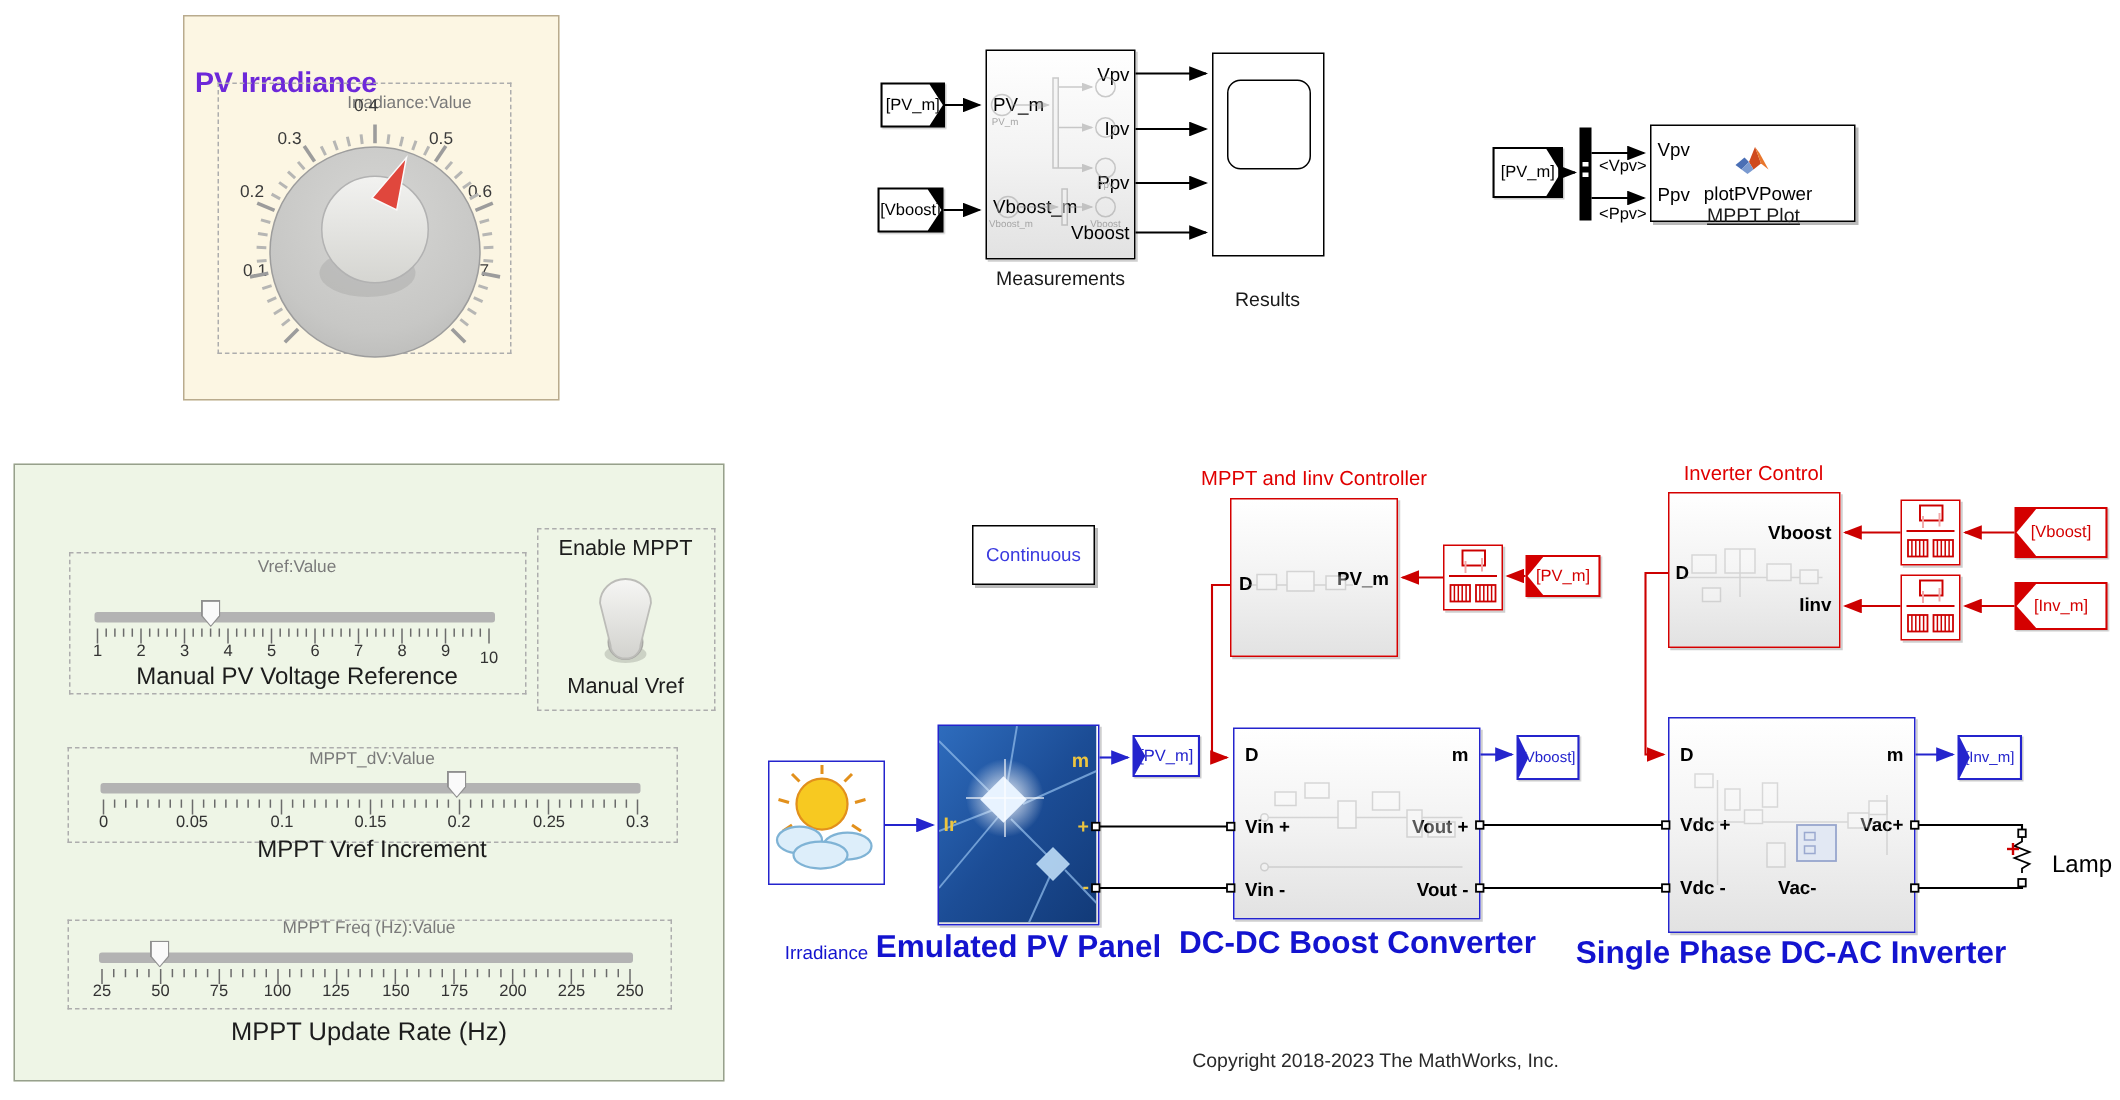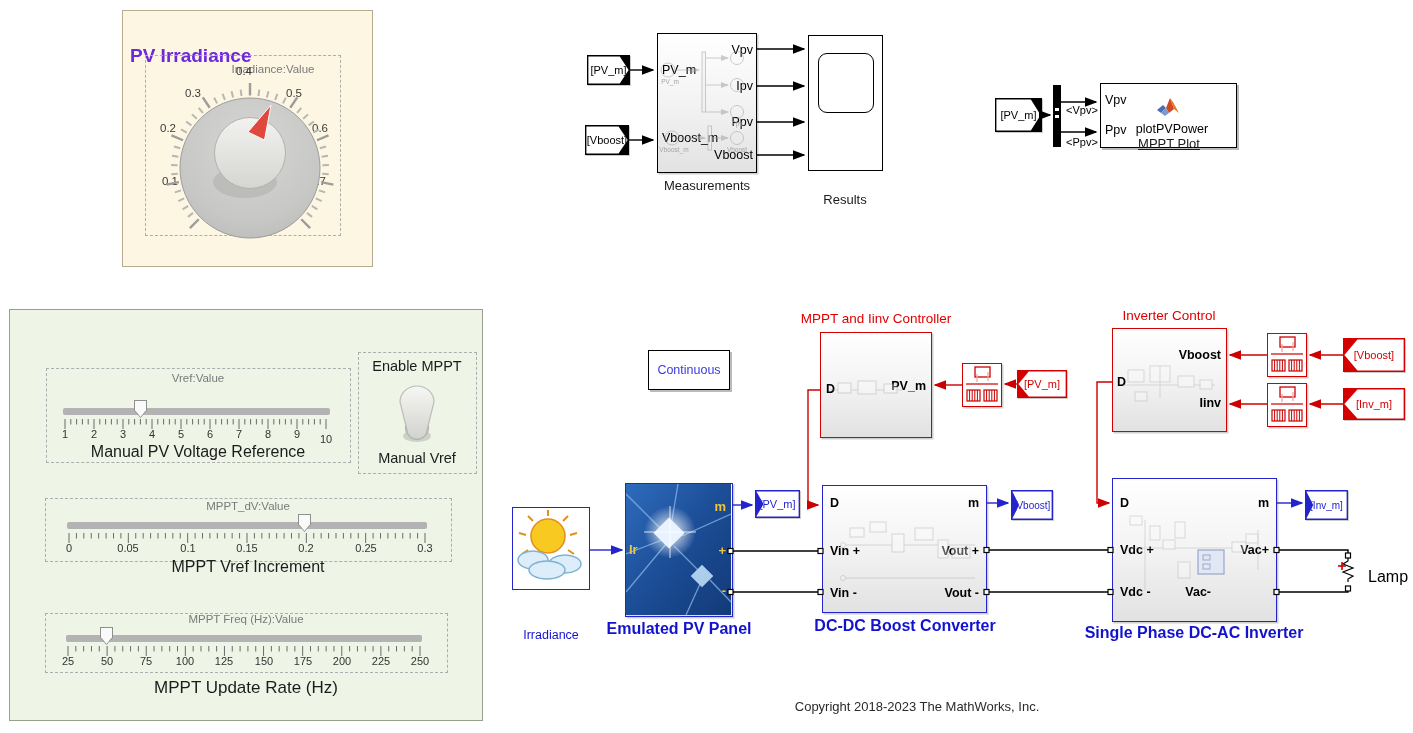--- a/index.html
+++ b/index.html
@@ -21,21 +21,21 @@
   .bk{border:1.4px solid #000;}
   .br{border:1.4px solid #d40000;}
   .bb{border:1.7px solid #2424cd;}
   .shadow{box-shadow:2px 2px 0 rgba(130,130,130,.55);}
   .shadow-sm{box-shadow:1.5px 1.5px 0 rgba(160,160,160,.5);}
   .port{position:absolute;font-size:12.5px;font-weight:bold;color:#000;line-height:14px;white-space:nowrap;}
   .pplain{position:absolute;font-size:12.5px;color:#000;line-height:14px;white-space:nowrap;}
   .r{transform:translateX(-100%);}
   .c{transform:translateX(-50%);}
   .blockname{position:absolute;font-size:13px;color:#1a1a1a;transform:translateX(-50%);white-space:nowrap;}
-  .bluename{position:absolute;font-size:16px;font-weight:bold;color:#1313cf;transform:translateX(-50%);white-space:nowrap;}
+  .bluename{position:absolute;font-size:21px;font-weight:bold;color:#1313cf;transform:translateX(-50%);white-space:nowrap;}
   .redtitle{position:absolute;font-size:13.5px;color:#e00000;transform:translateX(-50%);white-space:nowrap;}
   .tag{position:absolute;filter:drop-shadow(1.5px 1.5px 0 rgba(160,160,160,.55));text-align:right;}
   .tag>.sh{position:absolute;left:0;top:0;right:0;bottom:0;}
   .tag>.in{position:absolute;left:1.4px;top:1.4px;right:1.4px;bottom:1.4px;background:#fff;
     display:flex;align-items:center;justify-content:center;font-size:11px;white-space:nowrap;}
   .fr .sh,.fr .in{clip-path:polygon(0 0,78% 0,100% 50%,78% 100%,0 100%);}
   .fl .sh,.fl .in{clip-path:polygon(22% 0,100% 0,100% 100%,22% 100%,0 50%);}
   .gt .sh,.gt .in{clip-path:polygon(0 0,100% 0,100% 100%,0 100%,17% 50%);}
   .tk{background:#000;} .tk .in{color:#000;}
   .tr{background:#d40000;} .tr .in{color:#d40000;}

